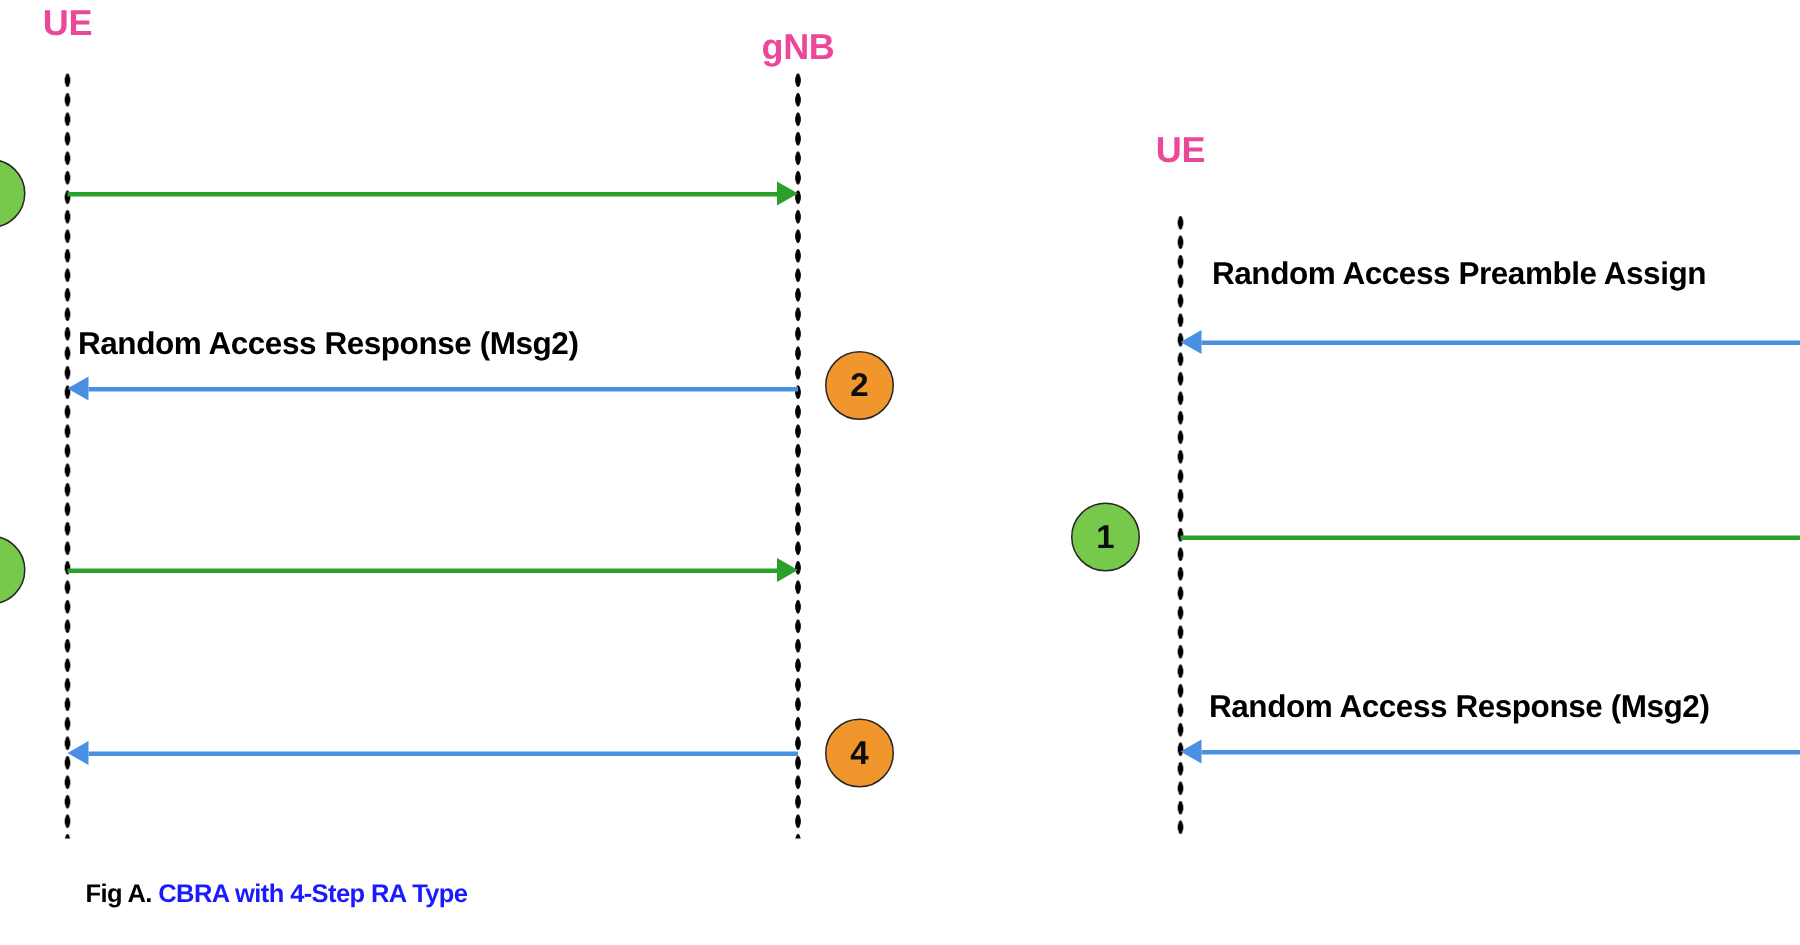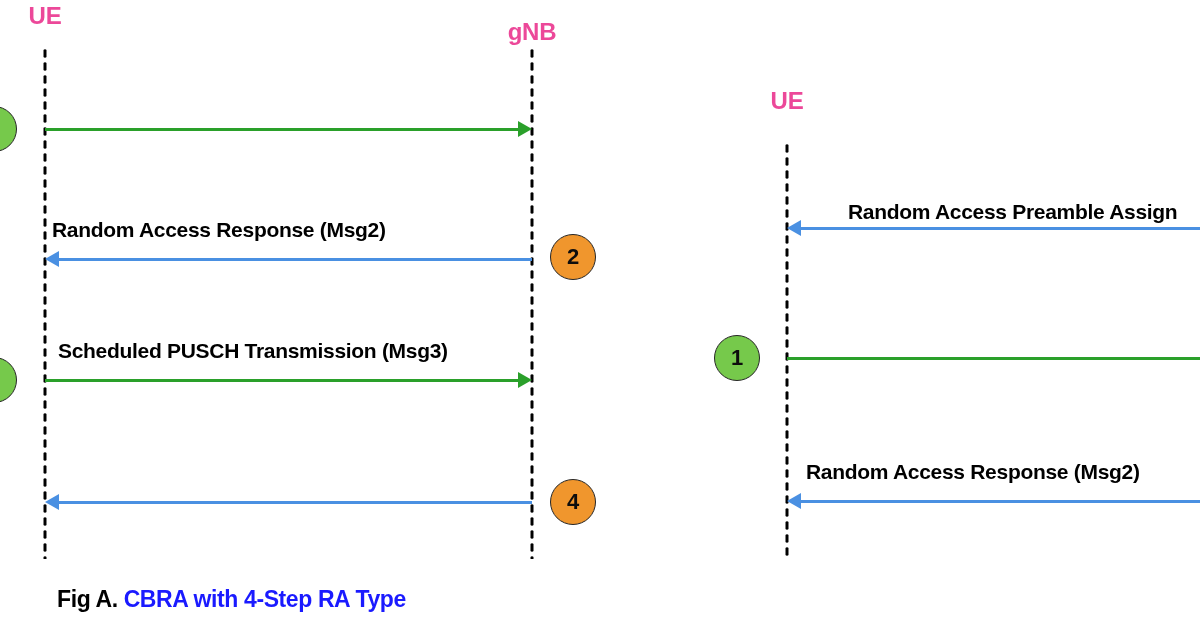--- a/index.html
+++ b/index.html
@@ -79,21 +79,21 @@
     justify-content: center;
     font-size: 22px;
     font-weight: bold;
     color: #0d0d0d;
     font-family: "Liberation Sans", sans-serif;
   }
 
   
   .fig-caption {
     position: absolute;
-    font-size: 23px;
+    font-size: 17px;
     font-weight: bold;
     white-space: nowrap;
     letter-spacing: -0.4px;
   }
   .fig-caption .fig-tag { color: #000000; }
   .fig-caption .fig-title { color: #1a1aff; }
 </style>
 </head>
 <body>
 
@@ -110,30 +110,29 @@
 
   <div class="msg-line" style="left:45px; top:127.5px; width:473px; background:#2aa02a;"></div>
   <div class="msg-head right" style="left:518px; top:121px; border-left-color:#2aa02a;"></div>
   <div class="step-badge" style="left:-29px; top:106px; background:#76c94b;">1</div>
 
   <div class="msg-label" style="left:52px; top:218px;">Random Access Response (Msg2)</div>
   <div class="msg-line" style="left:59px; top:257.5px; width:473px; background:#4a90e2;"></div>
   <div class="msg-head left" style="left:45px; top:251px; border-right-color:#4a90e2;"></div>
   <div class="step-badge" style="left:550px; top:234px; background:#f0962d;">2</div>
 
-  <div class="msg-label" style="left:58px; top:339px;">Scheduled PUSCH Transmission (Msg3)</div>
   <div class="msg-line" style="left:45px; top:378.5px; width:473px; background:#2aa02a;"></div>
   <div class="msg-head right" style="left:518px; top:372px; border-left-color:#2aa02a;"></div>
   <div class="step-badge" style="left:-29px; top:357px; background:#76c94b;">3</div>
 
   <div class="msg-line" style="left:59px; top:500.5px; width:473px; background:#4a90e2;"></div>
   <div class="msg-head left" style="left:45px; top:494px; border-right-color:#4a90e2;"></div>
   <div class="step-badge" style="left:550px; top:479px; background:#f0962d;">4</div>
 
-  <div class="msg-label" style="left:808px; top:200px;margin-left:40px;">Random Access Preamble Assign</div>
+  <div class="msg-label" style="left:808px; top:171px;">Random Access Preamble Assign</div>
   <div class="msg-line" style="left:801px; top:226.5px; width:420px; background:#4a90e2;"></div>
   <div class="msg-head left" style="left:787px; top:220px; border-right-color:#4a90e2;"></div>
 
   <div class="msg-line" style="left:787px; top:356.5px; width:420px; background:#2aa02a;"></div>
   <div class="step-badge" style="left:714px; top:335px; background:#76c94b;">1</div>
 
   <div class="msg-label" style="left:806px; top:460px;">Random Access Response (Msg2)</div>
   <div class="msg-line" style="left:801px; top:499.5px; width:420px; background:#4a90e2;"></div>
   <div class="msg-head left" style="left:787px; top:493px; border-right-color:#4a90e2;"></div>
 

